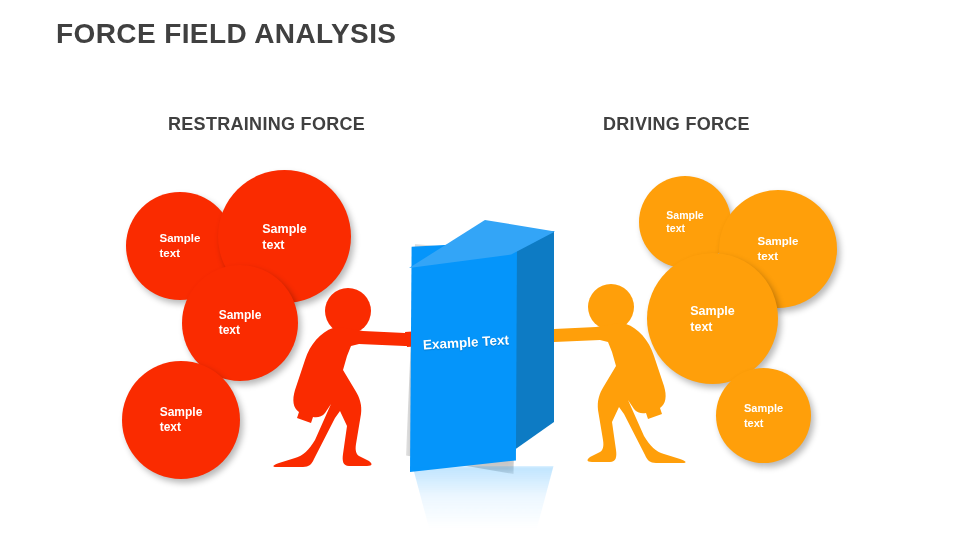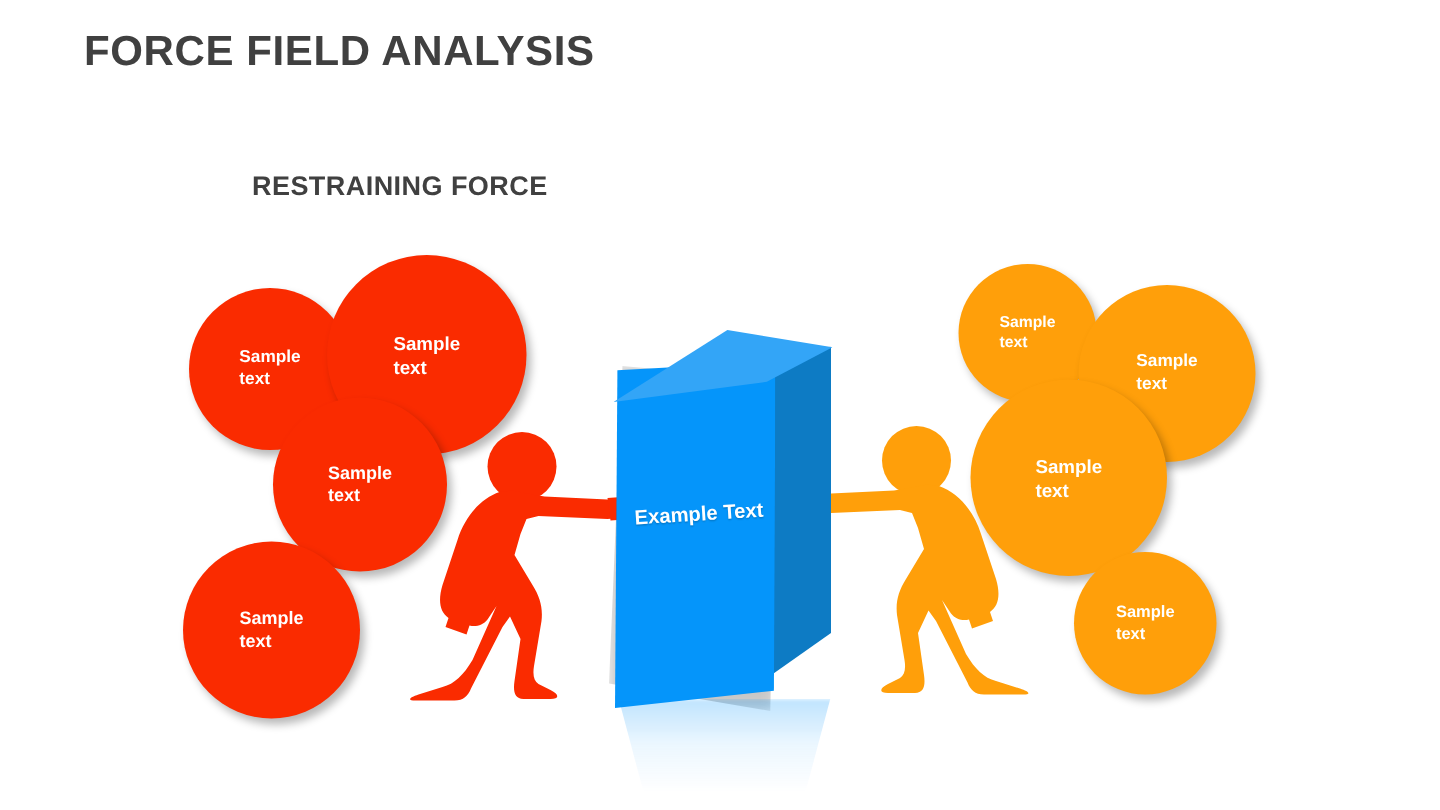--- a/index.html
+++ b/index.html
@@ -120,20 +120,21 @@
 </style>
 </head>
 <body>
 
 <div id="slide" style="background: rgb(255, 255, 255);">
 
   <div id="slide-title" style="color: rgb(64, 64, 64);">FORCE FIELD ANALYSIS</div>
 
   <div id="heading-restraining" class="col-heading">RESTRAINING FORCE</div>
 
+  <div id="heading-driving" class="col-heading">DRIVING FORCE</div>
 
   <div id="restraining-group">
       <div class="bubble" style="left: 126px; top: 192px; width: 108px; height: 108px; background: rgb(250, 43, 0); font-size: 11.5px;">
         <div>
           <span>Sample</span>
           <span>text</span>
         </div>
       </div>
       <div class="bubble" style="left: 218px; top: 170px; width: 133px; height: 133px; background: rgb(250, 43, 0); font-size: 12.5px;">
         <div>

